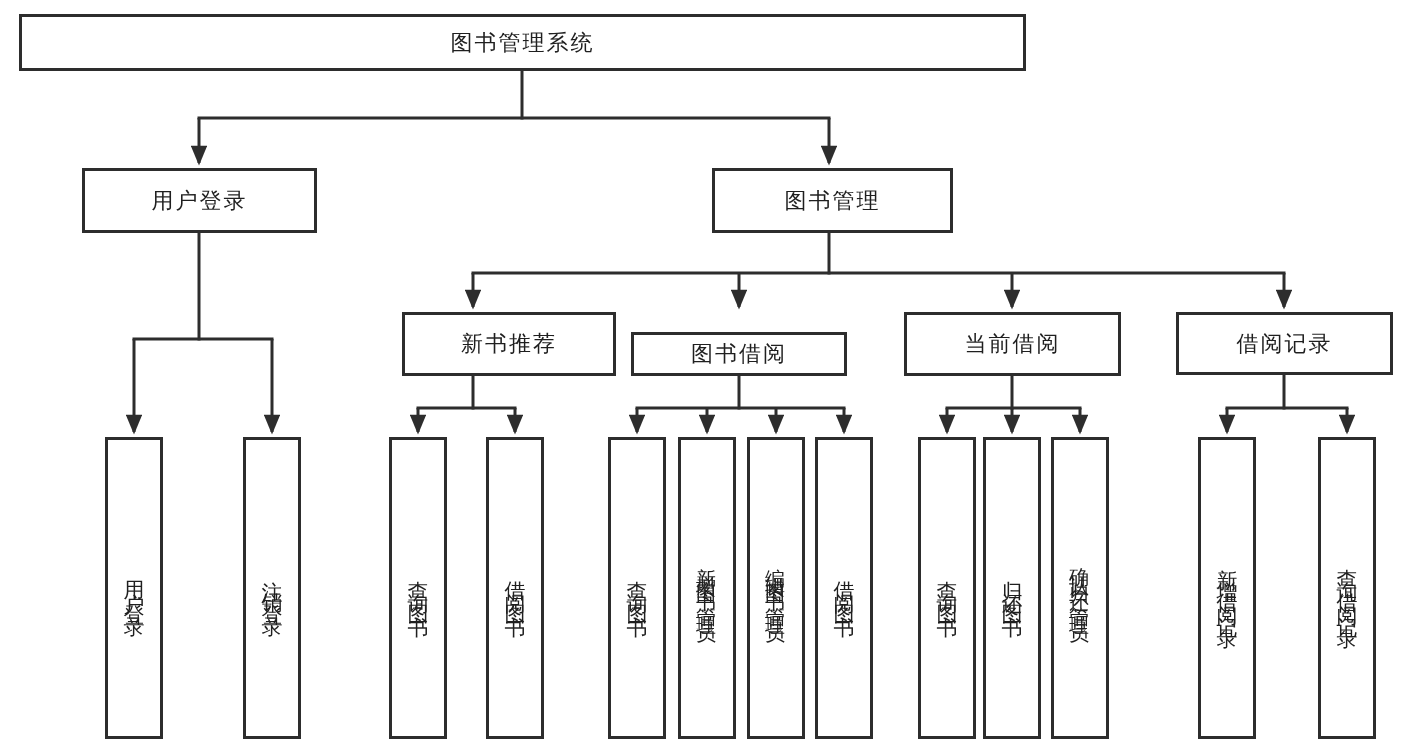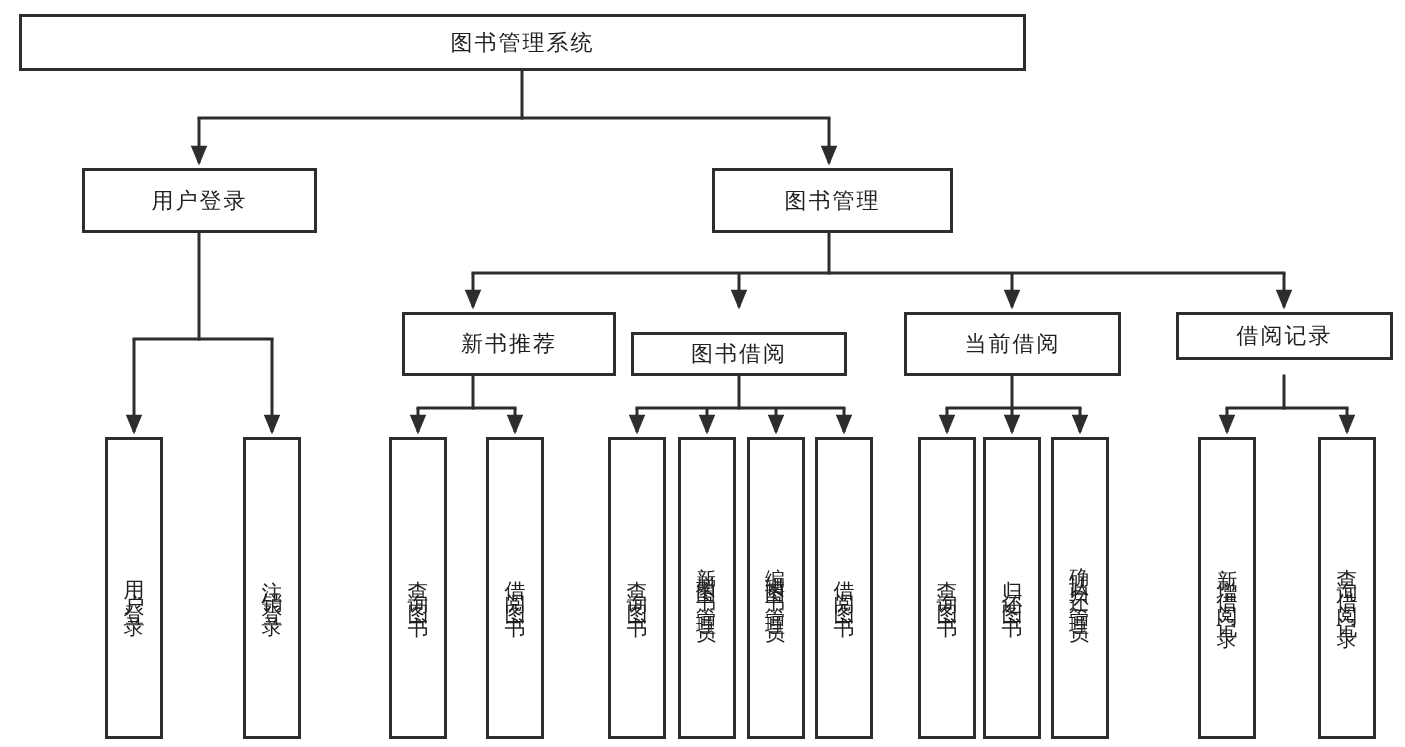--- a/index.html
+++ b/index.html
@@ -114,21 +114,21 @@
   </svg>
 
   <div class="node hbox" style="left:19px;top:14px;width:1007px;height:57px;">图书管理系统</div>
 
   <div class="node hbox" style="left:82px;top:168px;width:235px;height:65px;">用户登录</div>
   <div class="node hbox" style="left:712px;top:168px;width:241px;height:65px;">图书管理</div>
 
   <div class="node hbox" style="left:366px;top:312px;width:214px;height:64px;margin-left:36px;">新书推荐</div>
   <div class="node hbox" style="left:631px;top:320px;width:216px;height:44px;margin-top:12px;">图书借阅</div>
   <div class="node hbox" style="left:904px;top:312px;width:217px;height:64px;">当前借阅</div>
-  <div class="node hbox" style="left:1176px;top:312px;width:217px;height:48px;">借阅记录</div>
+  <div class="node hbox" style="left:1176px;top:312px;width:217px;height:63px;">借阅记录</div>
 
   <div class="node vbox" style="left:105px;">用户登录</div>
   <div class="node vbox" style="left:243px;">注销登录</div>
 
   <div class="node vbox" style="left:389px;">查询图书</div>
   <div class="node vbox" style="left:486px;">借阅图书</div>
 
   <div class="node vbox" style="left:608px;">查询图书</div>
   <div class="node vbox long" style="left:678px;">新增图书（管理员）</div>
   <div class="node vbox long" style="left:747px;">编辑图书（管理员）</div>

